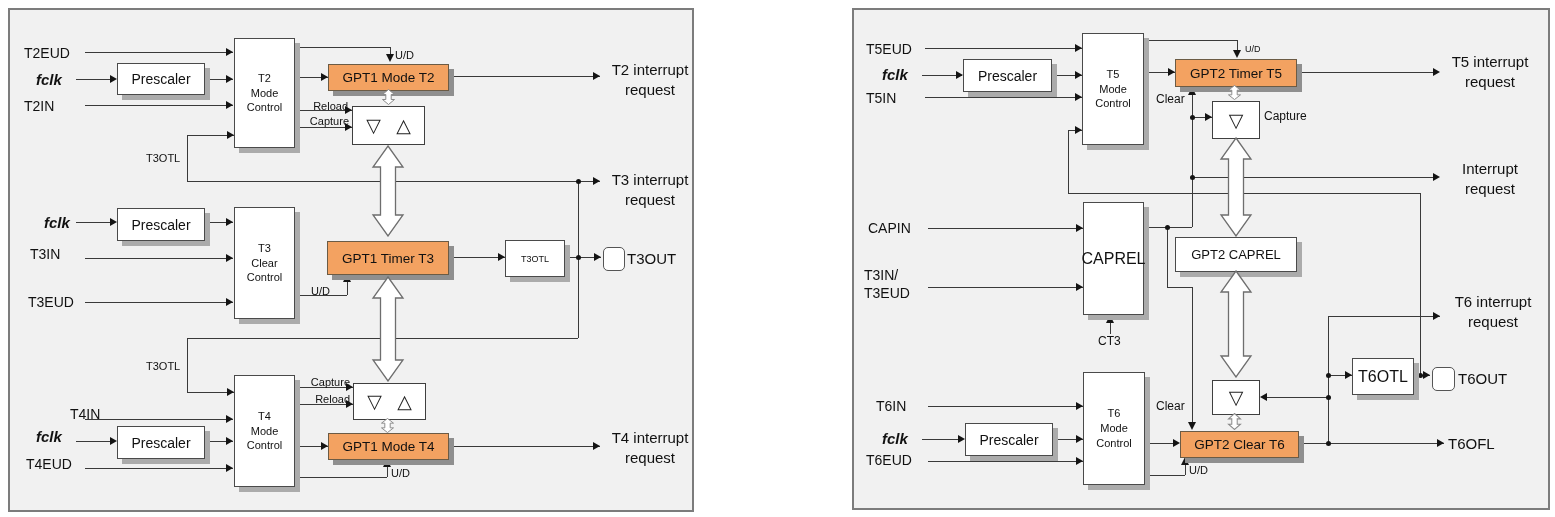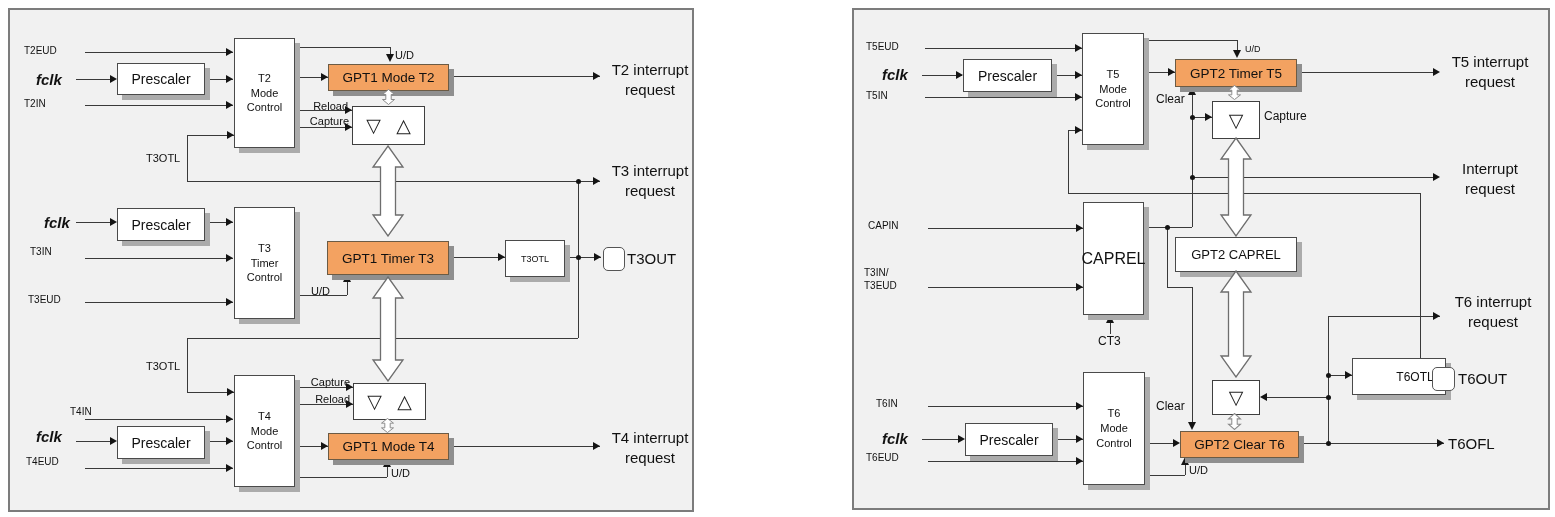--- a/index.html
+++ b/index.html
@@ -9,46 +9,46 @@
   .vl{position:absolute;width:1px;background:#3a3a3a;z-index:1;}
   .dot{position:absolute;width:5px;height:5px;border-radius:50%;background:#141414;z-index:2;}
   .ah{position:absolute;width:0;height:0;z-index:2;}
   .box{position:absolute;display:flex;align-items:center;justify-content:center;text-align:center;
        background:#ffffff;border:1.5px solid #4a4a4a;box-shadow:5px 5px 0 #ababab;color:#111;z-index:3;
        white-space:pre-line;}
   .obox{background:#f3a261;border-color:#6b5b45;box-shadow:5px 5px 0 #8f8f8f;font-size:13.5px;}
   .plain{box-shadow:none;border:1.5px solid #3f3f3f;}
   .sq{position:absolute;background:#fff;border:1.5px solid #555;border-radius:5px;z-index:3;}
   .lbl{position:absolute;color:#111;white-space:pre-line;line-height:1.32;z-index:3;}
-  .f14{font-size:10px;} .f15{font-size:15px;} .f12{font-size:12px;} .f11{font-size:11px;} .f9{font-size:9px;}
+  .f14{font-size:14px;} .f15{font-size:15px;} .f12{font-size:12px;} .f11{font-size:11px;} .f9{font-size:9px;}
   .b{font-weight:bold;font-style:italic;} .ctr{text-align:center;} .rt{text-align:right;}
   .mc{font-size:11px;line-height:1.35;}
   .presc{font-size:14px;}
   .tri{font-size:19px;color:#222;letter-spacing:5px;padding-left:5px;}
   .tri1{font-size:19px;color:#222;}
-  .otlbox{font-size:9px;} .otlbox6{font-size:12px;padding-left:32px;}
+  .otlbox{font-size:9px;} .otlbox6{font-size:16px;}
   .reg{font-size:13px;}
   svg.flow{position:absolute;z-index:4;}
 </style>
 </head>
 <body>
 
 <div class="panel" style="left:8px;top:8px;width:682px;height:500px;"></div>
 <div class="panel" style="left:852px;top:8px;width:694px;height:498px;"></div>
 
 <div class="box presc" style="left:117px;top:63px;width:86px;height:30px;">Prescaler</div>
 <div class="box mc" style="left:234px;top:38px;width:59px;height:108px;">T2
 Mode
 Control</div>
 <div class="box obox" style="left:328px;top:64px;width:119px;height:25px;">GPT1 Mode T2</div>
 <div class="box plain tri" style="left:352px;top:106px;width:66px;height:37px;">▽ △</div>
 
 <div class="box presc" style="left:117px;top:208px;width:86px;height:31px;">Prescaler</div>
 <div class="box mc" style="left:234px;top:207px;width:59px;height:110px;">T3
-Timer
+Clear
 Control</div>
 <div class="box obox" style="left:327px;top:241px;width:120px;height:32px;">GPT1 Timer T3</div>
 <div class="box otlbox" style="left:505px;top:240px;width:58px;height:35px;">T3OTL</div>
 <div class="sq" style="left:603px;top:247px;width:20px;height:22px;"></div>
 
 <div class="box presc" style="left:117px;top:426px;width:86px;height:31px;">Prescaler</div>
 <div class="box mc" style="left:234px;top:375px;width:59px;height:110px;">T4
 Mode
 Control</div>
 <div class="box plain tri" style="left:353px;top:383px;width:66px;height:35px;">▽ △</div>
@@ -61,21 +61,21 @@
 <div class="lbl f11 rt" style="left:300px;top:99px;width:48px;">Reload</div>
 <div class="lbl f11 rt" style="left:297px;top:114px;width:52px;">Capture</div>
 <div class="lbl f11" style="left:146px;top:151px;">T3OTL</div>
 <div class="lbl f15 ctr" style="left:600px;top:60px;width:100px;">T2 interrupt
 request</div>
 
 <div class="lbl f15 b" style="left:44px;top:213px;">fclk</div>
 <div class="lbl f14" style="left:30px;top:245px;">T3IN</div>
 <div class="lbl f14" style="left:28px;top:293px;">T3EUD</div>
 <div class="lbl f11" style="left:311px;top:284px;">U/D</div>
-<div class="lbl f15 ctr" style="left:600px;top:161px;width:100px;">T3 interrupt
+<div class="lbl f15 ctr" style="left:600px;top:170px;width:100px;">T3 interrupt
 request</div>
 <div class="lbl f15" style="left:627px;top:249px;">T3OUT</div>
 
 <div class="lbl f11" style="left:146px;top:359px;">T3OTL</div>
 <div class="lbl f14" style="left:38px;top:405px;margin-left:32px;">T4IN</div>
 <div class="lbl f15 b" style="left:36px;top:427px;">fclk</div>
 <div class="lbl f14" style="left:26px;top:455px;">T4EUD</div>
 <div class="lbl f11 rt" style="left:298px;top:375px;width:52px;">Capture</div>
 <div class="lbl f11 rt" style="left:302px;top:392px;width:48px;">Reload</div>
 <div class="lbl f11" style="left:391px;top:466px;">U/D</div>

